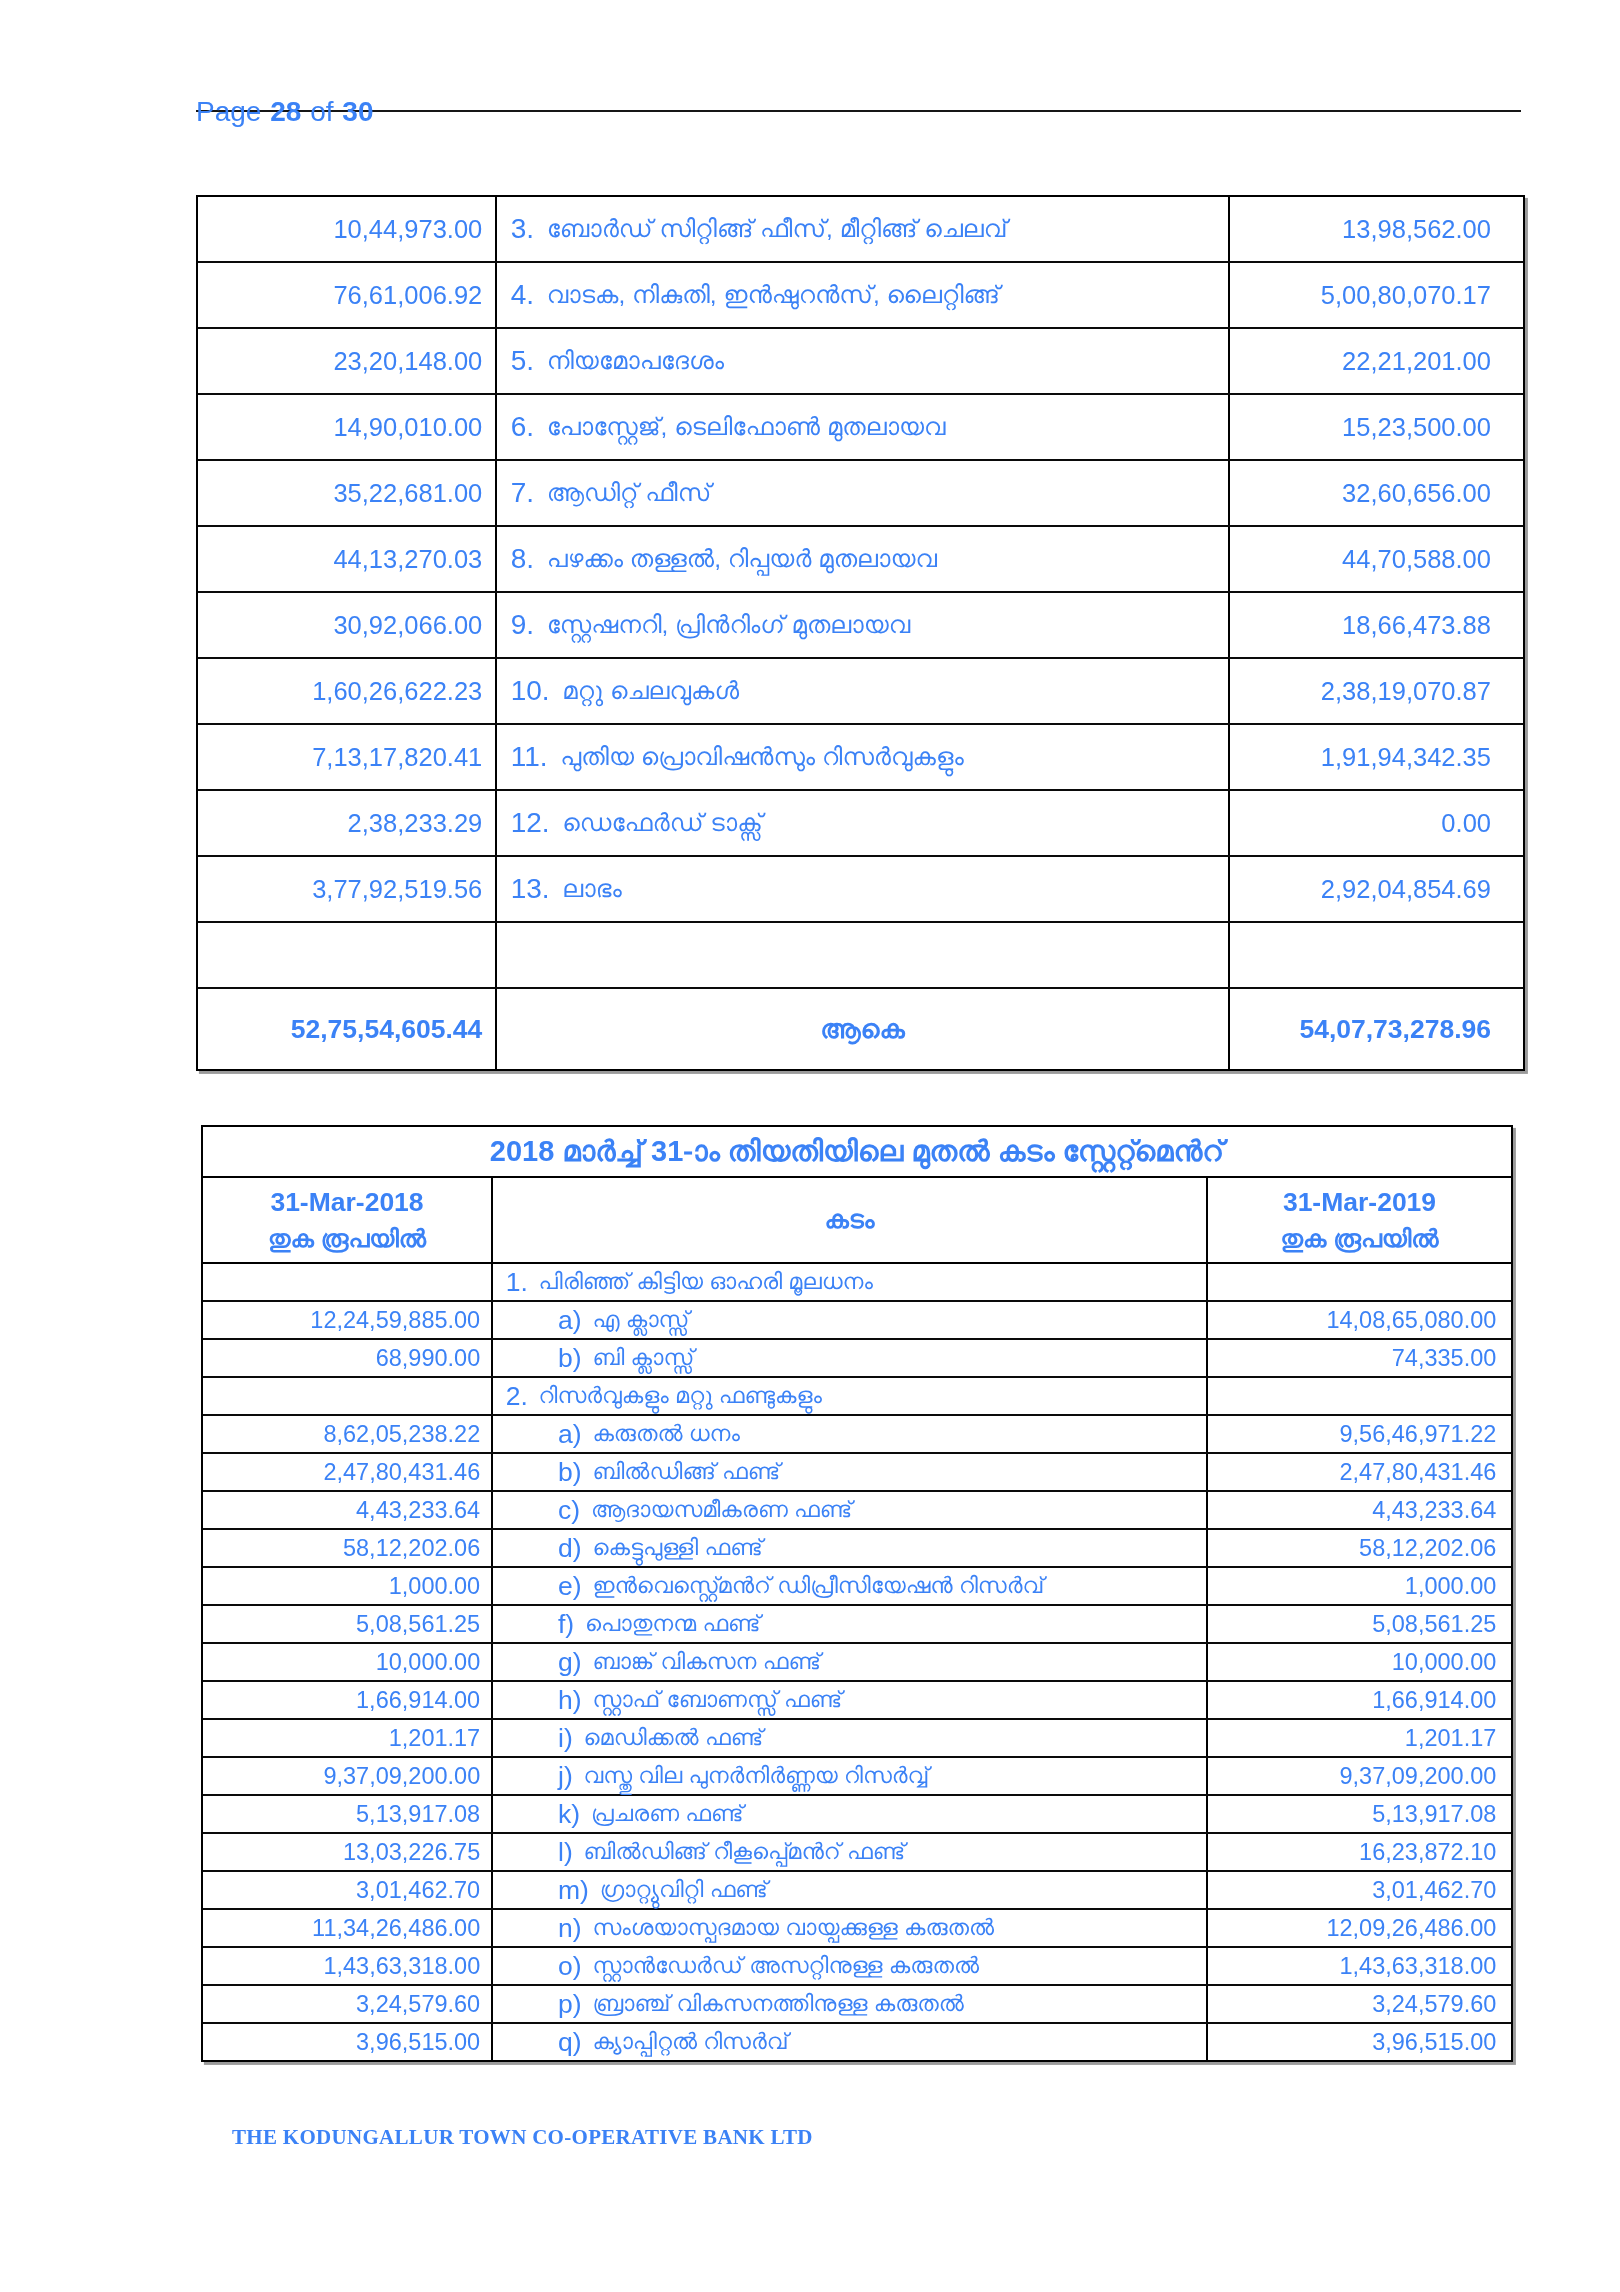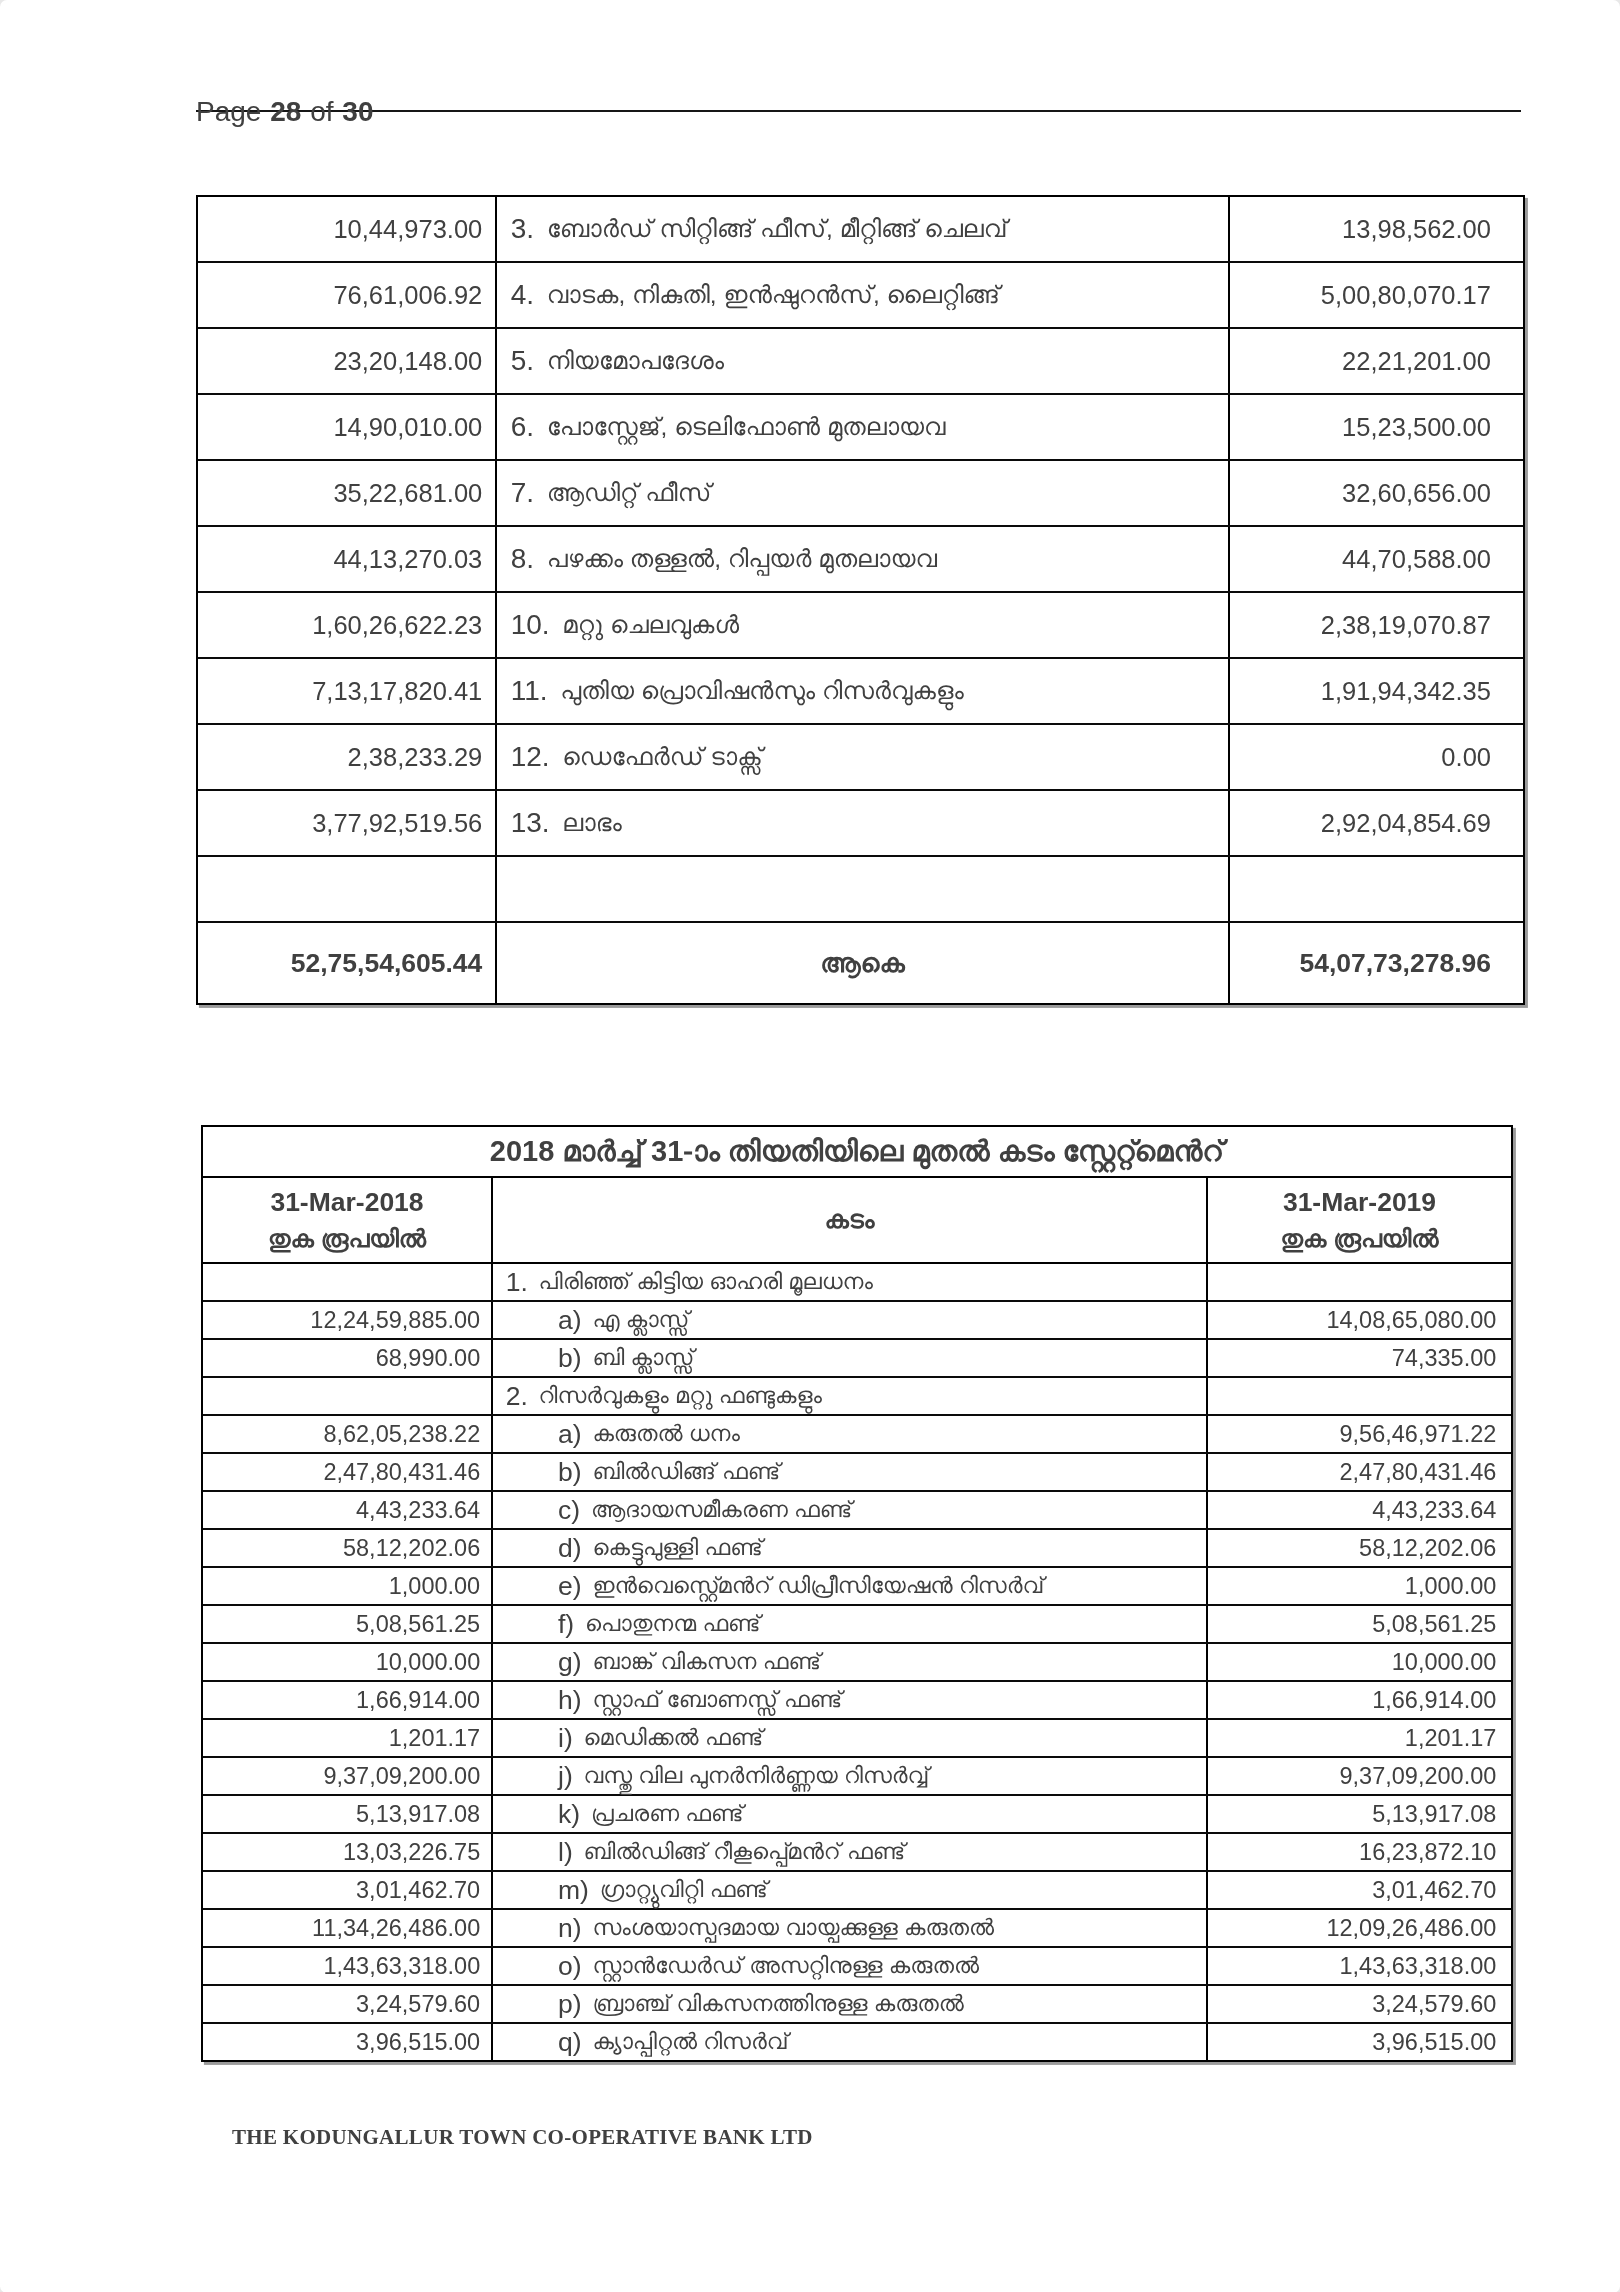--- a/index.html
+++ b/index.html
@@ -1,18 +1,18 @@
 <!DOCTYPE html>
 <html><head>
 <meta charset="utf-8">
 <style>
   html,body{margin:0;padding:0;background:#e8e8e8;}
   .page{
     position:relative;width:1620px;height:2293px;background:#ffffff;
-    font-family:"Liberation Sans",sans-serif;color:#404040;overflow:hidden;border-radius:7px;
+    font-family:"Liberation Sans",sans-serif;color:#3b82f6;overflow:hidden;
   }
   
   .header-rule{position:absolute;left:196px;top:110px;width:1325px;height:2px;background:#161616;}
   .page-num{position:absolute;left:196px;top:96px;font-size:28px;display:flex;gap:8.8px;align-items:baseline;}
   .page-num .b{font-weight:bold;}
   
   .t1{position:absolute;left:196px;top:195px;width:1325px;border:2px solid #000;background:#fff;
       box-shadow:2.9px 2.9px 0 #9a9a9a;}
   .t1row{display:grid;grid-template-columns:299px 733px 1fr;height:64px;border-bottom:2.9px solid #0a0a0a;}
   .t1row.empty{height:64px;}
@@ -106,20 +106,28 @@
     </div>
     <div class="t1row">
       <div class="c1">44,13,270.03</div>
       <div class="c2">
           <span class="num">8.</span>
           <span>പഴക്കം തള്ളൽ, റിപ്പയർ മുതലായവ</span>
         </div>
       <div class="c3">44,70,588.00</div>
     </div>
     <div class="t1row">
+      <div class="c1">30,92,066.00</div>
+      <div class="c2">
+          <span class="num">9.</span>
+          <span>സ്റ്റേഷനറി, പ്രിൻറിംഗ് മുതലായവ</span>
+        </div>
+      <div class="c3">18,66,473.88</div>
+    </div>
+    <div class="t1row">
       <div class="c1">1,60,26,622.23</div>
       <div class="c2">
           <span class="num">10.</span>
           <span>മറ്റു ചെലവുകൾ</span>
         </div>
       <div class="c3">2,38,19,070.87</div>
     </div>
     <div class="t1row">
       <div class="c1">7,13,17,820.41</div>
       <div class="c2">

